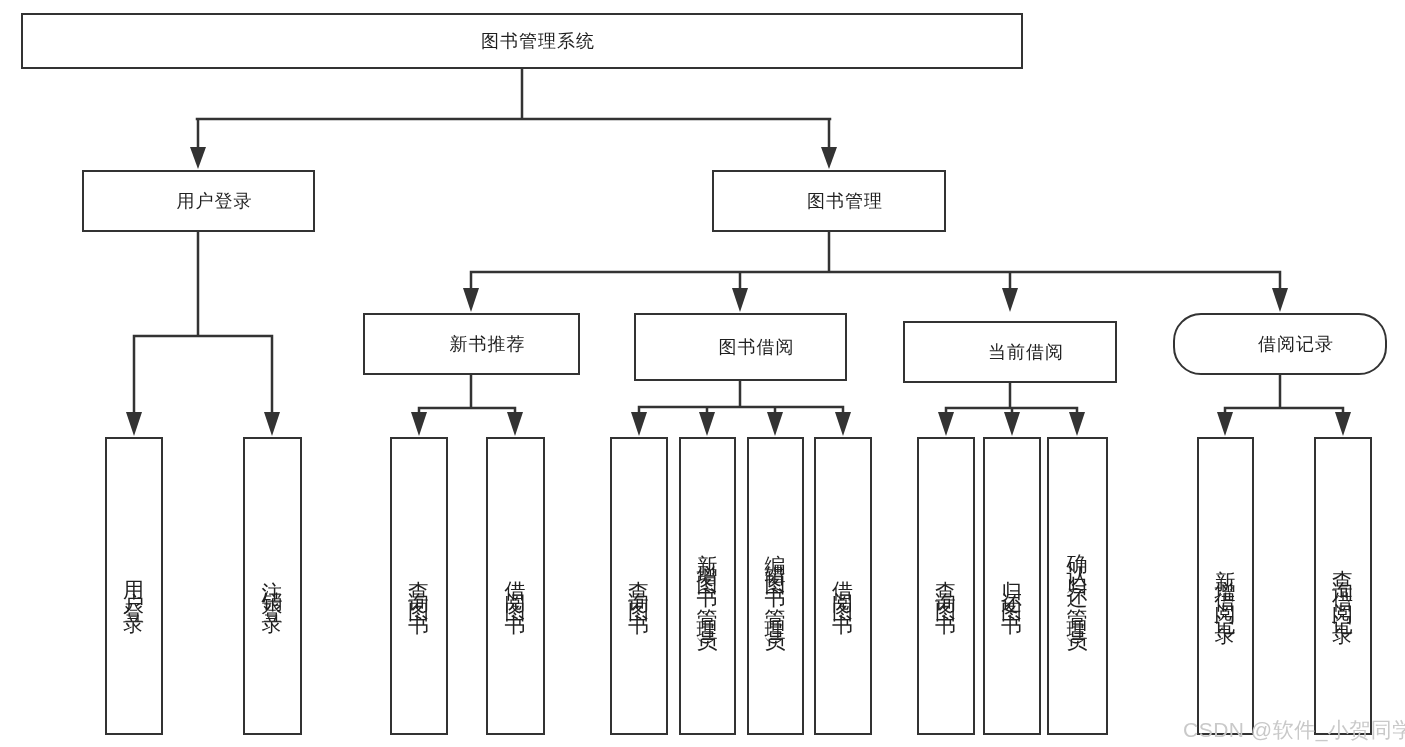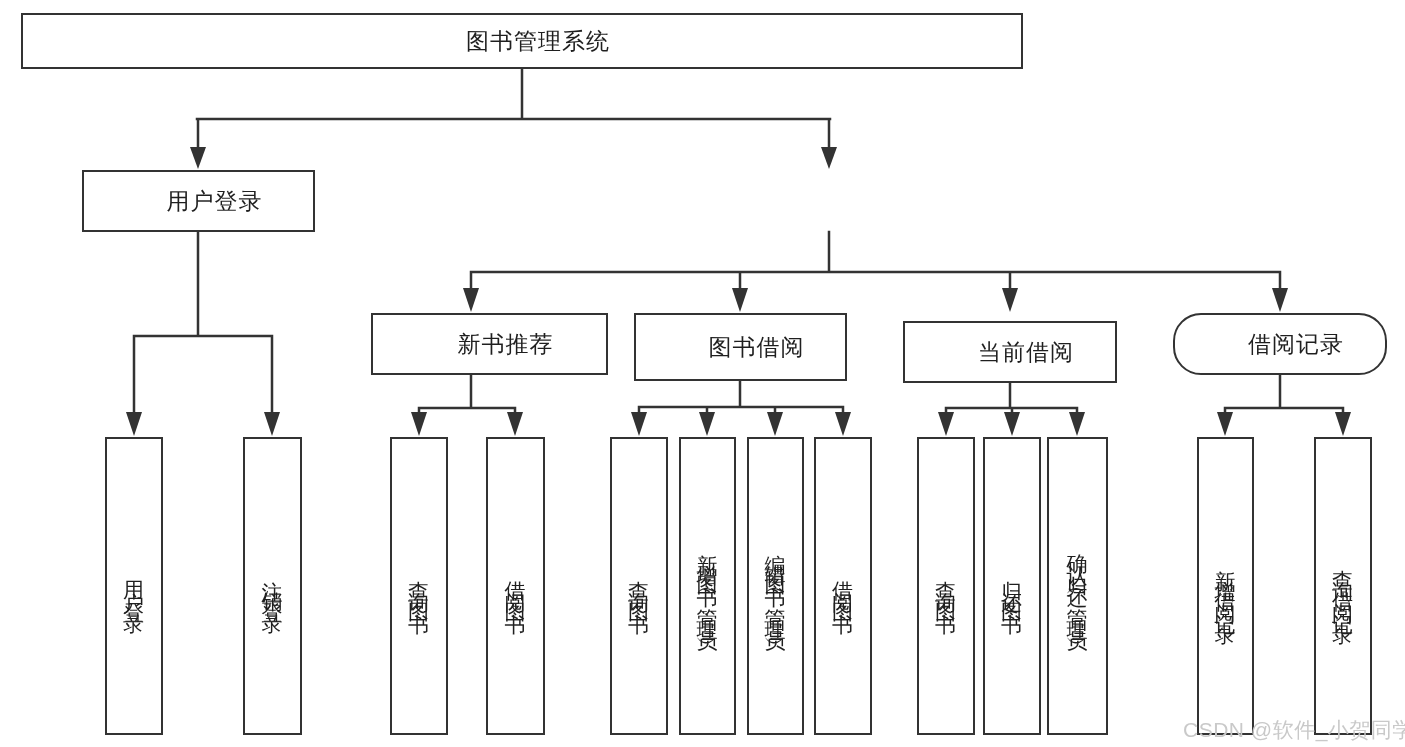--- a/index.html
+++ b/index.html
@@ -21,21 +21,21 @@
     position: absolute;
     box-sizing: border-box;
     background: #ffffff;
     border: 2.5px solid #333333;
     color: #1f1f1f;
     display: flex;
     align-items: center;
     justify-content: center;
   }
   .hbox {
-    font-size: 23px;
+    font-size: 18px;
     letter-spacing: 1px;
     padding-left: 32px;
   }
   .vbox {
     writing-mode: vertical-rl;
     text-orientation: mixed;
     font-size: 21px;
     letter-spacing: 11px;
     line-height: 1;
   }
@@ -87,22 +87,25 @@
     </g>
   </svg>
 
   <div class="node hbox" style="left:21px; top:13px; width:1002px; height:56px;">
     <span>图书管理系统</span>
   </div>
 
   <div class="node hbox" style="left:82px; top:170px; width:233px; height:62px;">
     <span>用户登录</span>
   </div>
+  <div class="node hbox" style="left:712px; top:170px; width:234px; height:62px;">
+    <span>图书管理</span>
+  </div>
 
-  <div class="node hbox" style="left:371px; top:313px; width:237px; height:62px;">
+  <div class="node hbox" style="left:363px; top:313px; width:217px; height:62px;">
     <span>新书推荐</span>
   </div>
   <div class="node hbox" style="left:634px; top:313px; width:213px; height:68px;">
     <span>图书借阅</span>
   </div>
   <div class="node hbox" style="left:903px; top:321px; width:214px; height:62px;">
     <span>当前借阅</span>
   </div>
   <div class="node hbox" style="left:1173px; top:313px; width:214px; height:62px;border-radius:28px;">
     <span>借阅记录</span>

